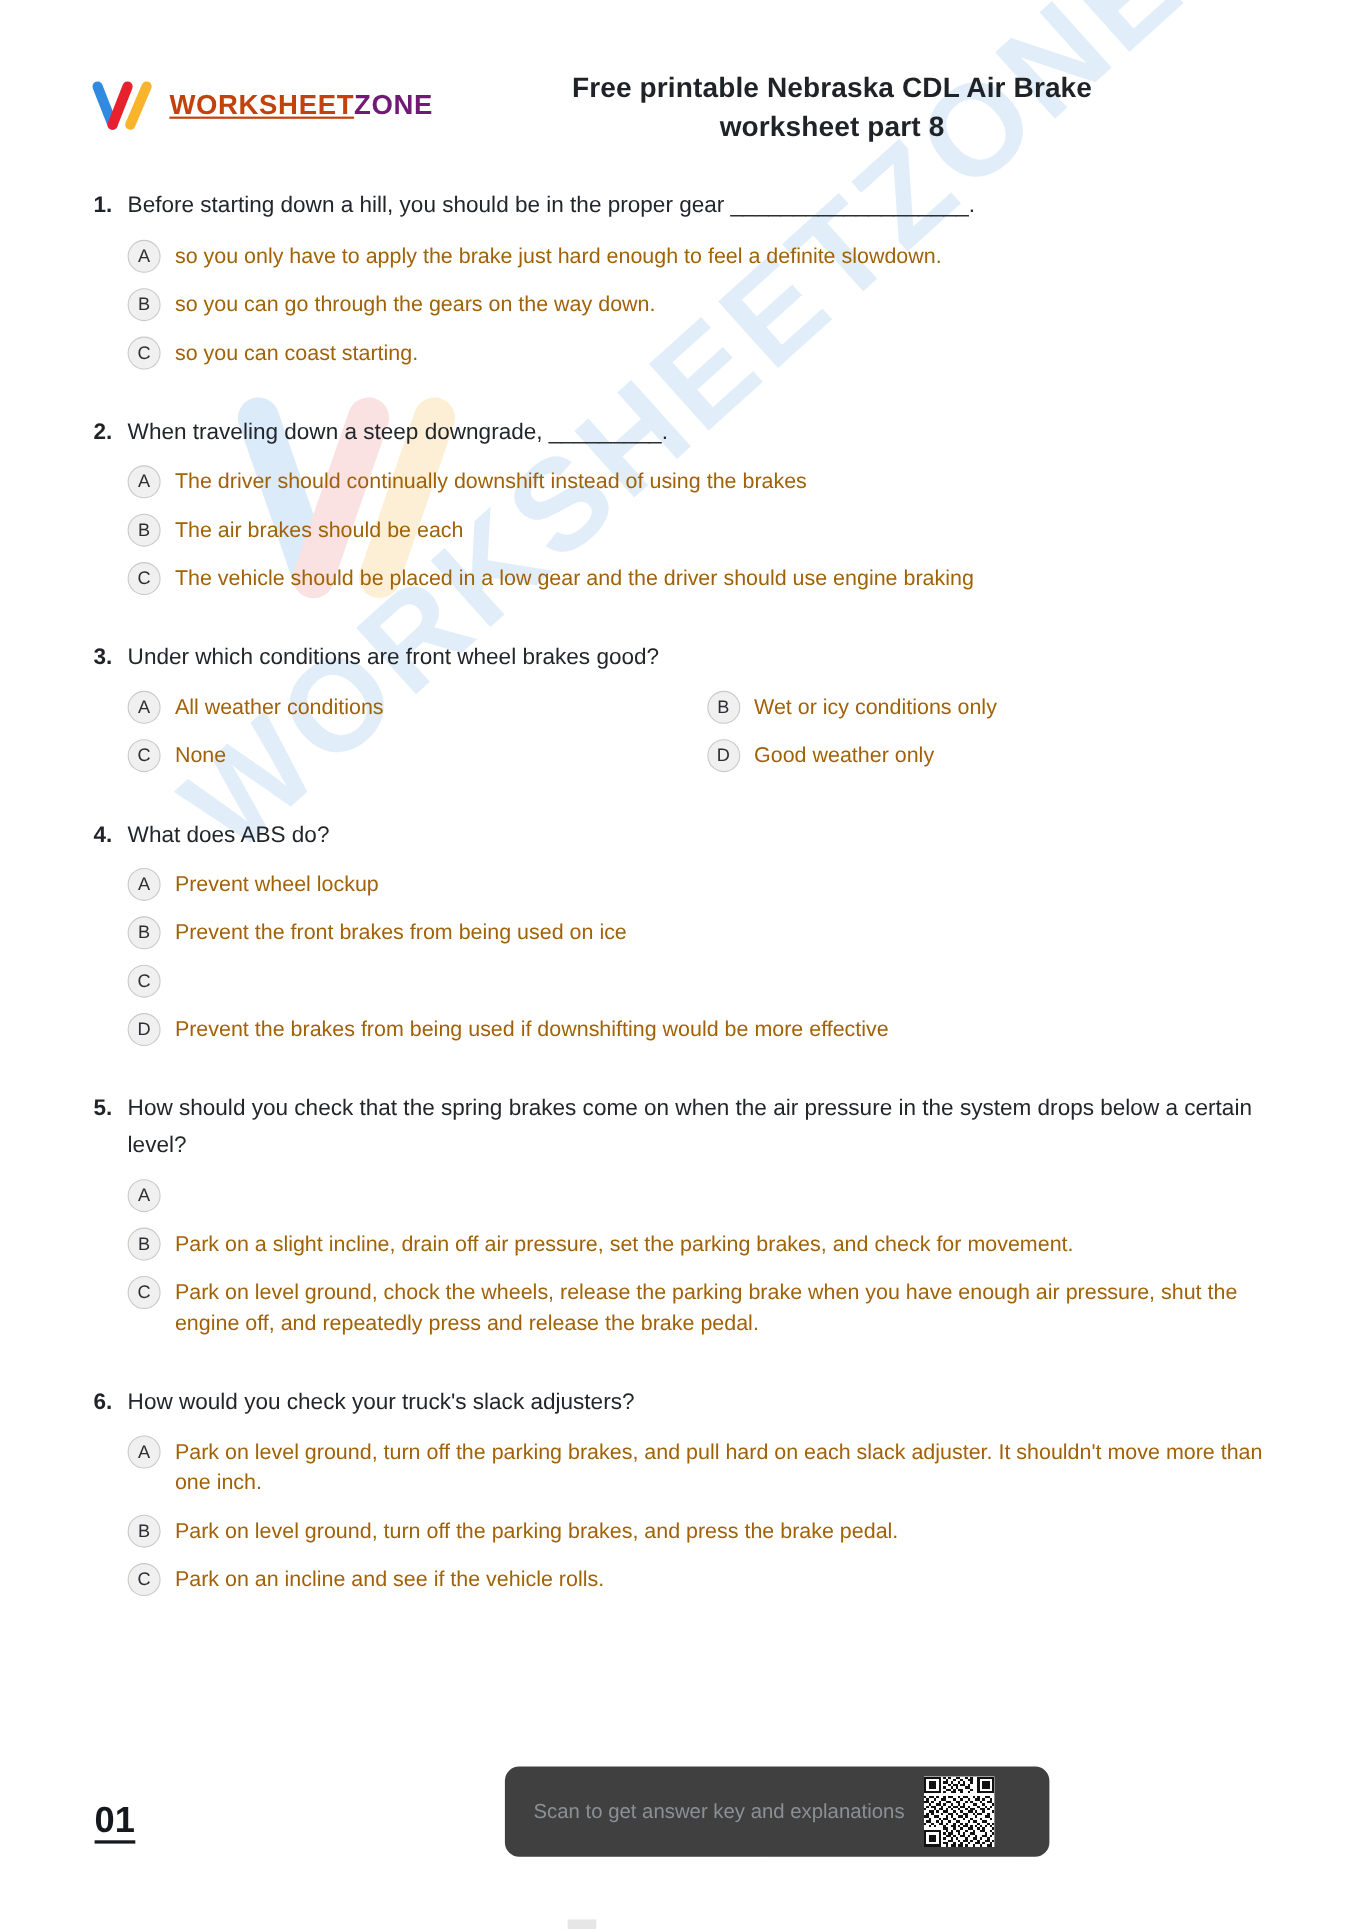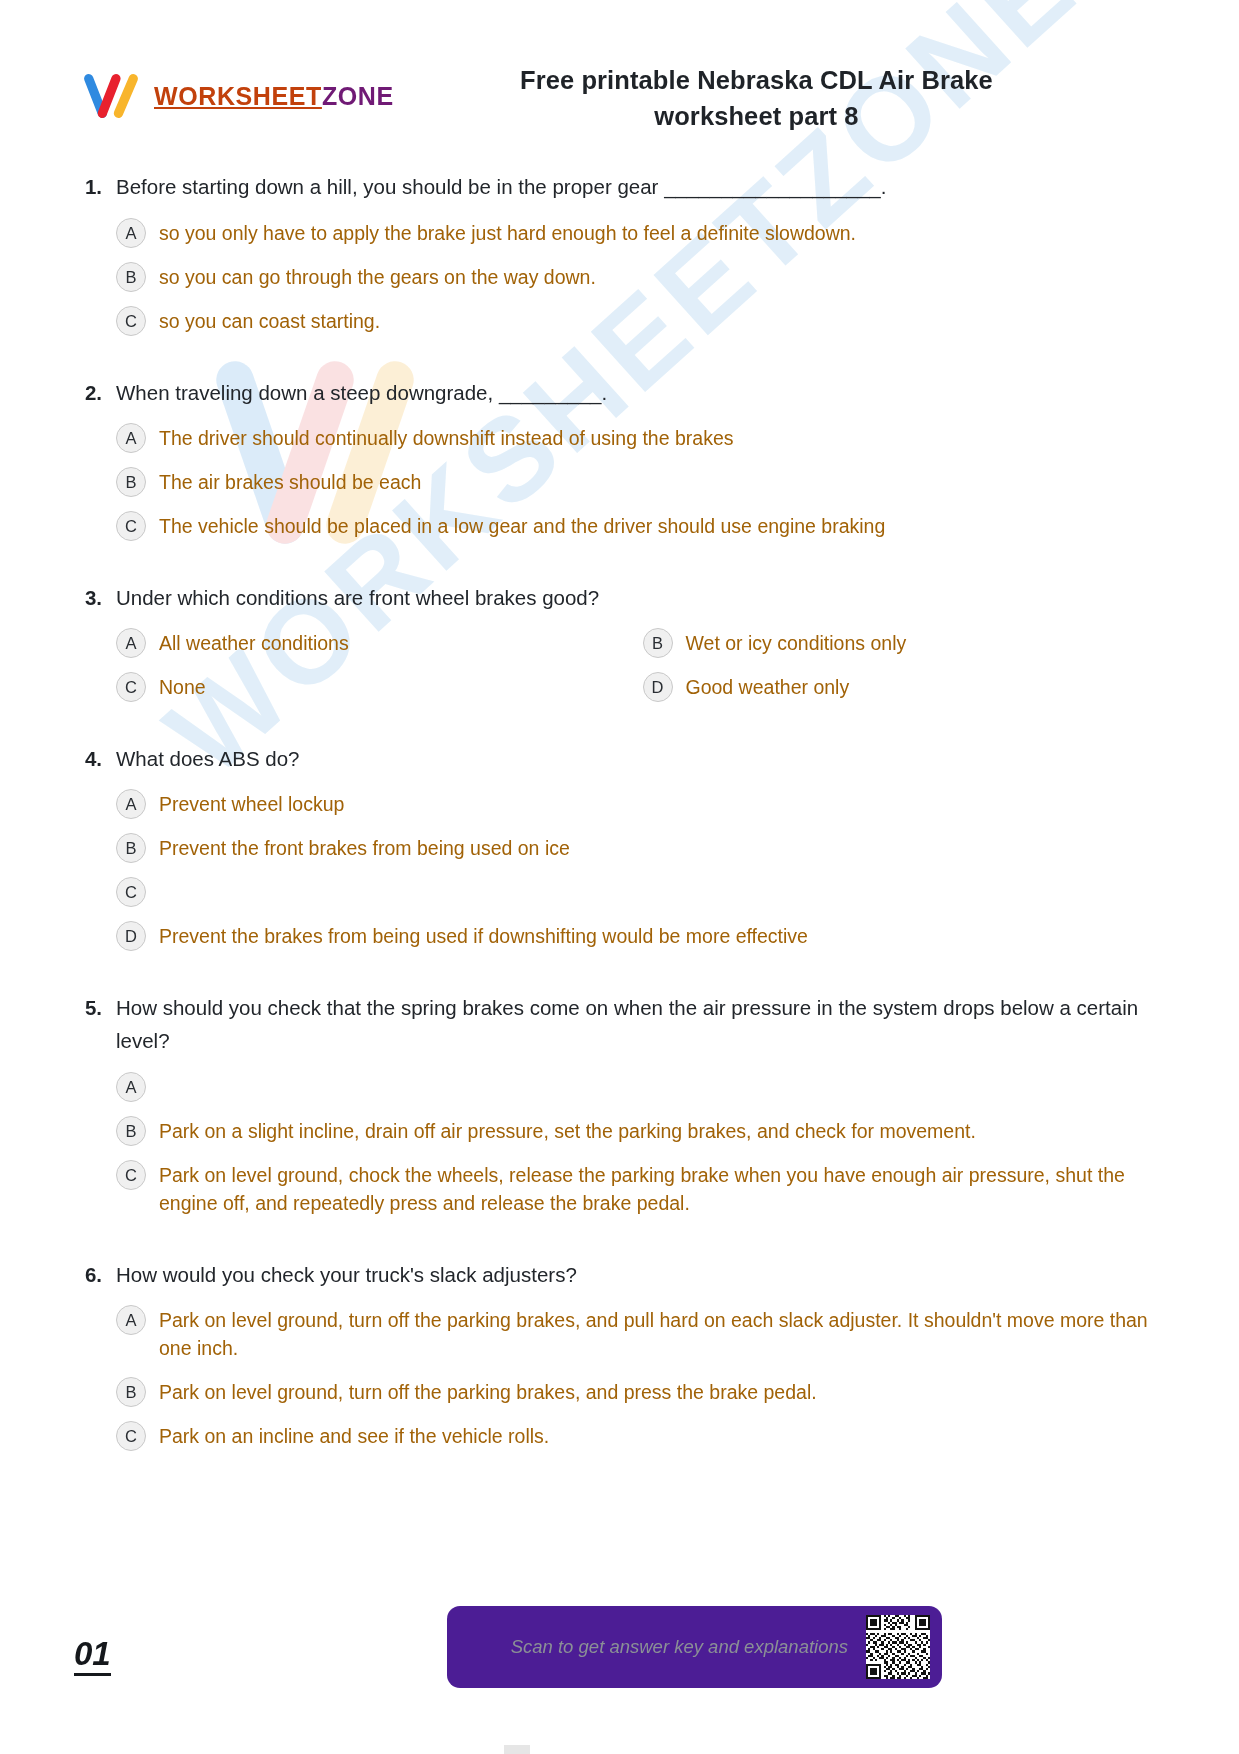--- a/index.html
+++ b/index.html
@@ -143,49 +143,47 @@
   .opt-text {
     font-size: 19.5px;
     color: #a16207;
     line-height: 1.46;
     padding-top: 3px;
   }
 
   
   .footer {
     position: absolute;
-    left: 0;
+    left: 12px;
     bottom: 0;
     width: 1034px;
     height: 190px;
     z-index: 2;
-    font-style: italic;
   }
   .page-number {
     position: absolute;
     left: 74px;
     bottom: 78px;
     font-size: 33px;
     font-weight: 700;
     color: #15181c;
     border-bottom: 3px solid #15181c;
     padding-bottom: 3px;
     line-height: 1;
   }
   .scan-box {
     position: absolute;
     right: 92px;
     bottom: 66px;
     width: 495px;
     height: 82px;
-    background: #4c1d95;
+    background: #404040;
     border-radius: 13px;
     display: flex;
     align-items: center;
-    justify-content: flex-end;
     padding: 0 12px 0 26px;
     gap: 18px;
   }
   .scan-label {
     font-size: 18.5px;
     color: #8b9096;
     white-space: nowrap;
   }
   .qr { width: 64px; height: 64px; display: block; background: #fff; }
   .bottom-tick {

